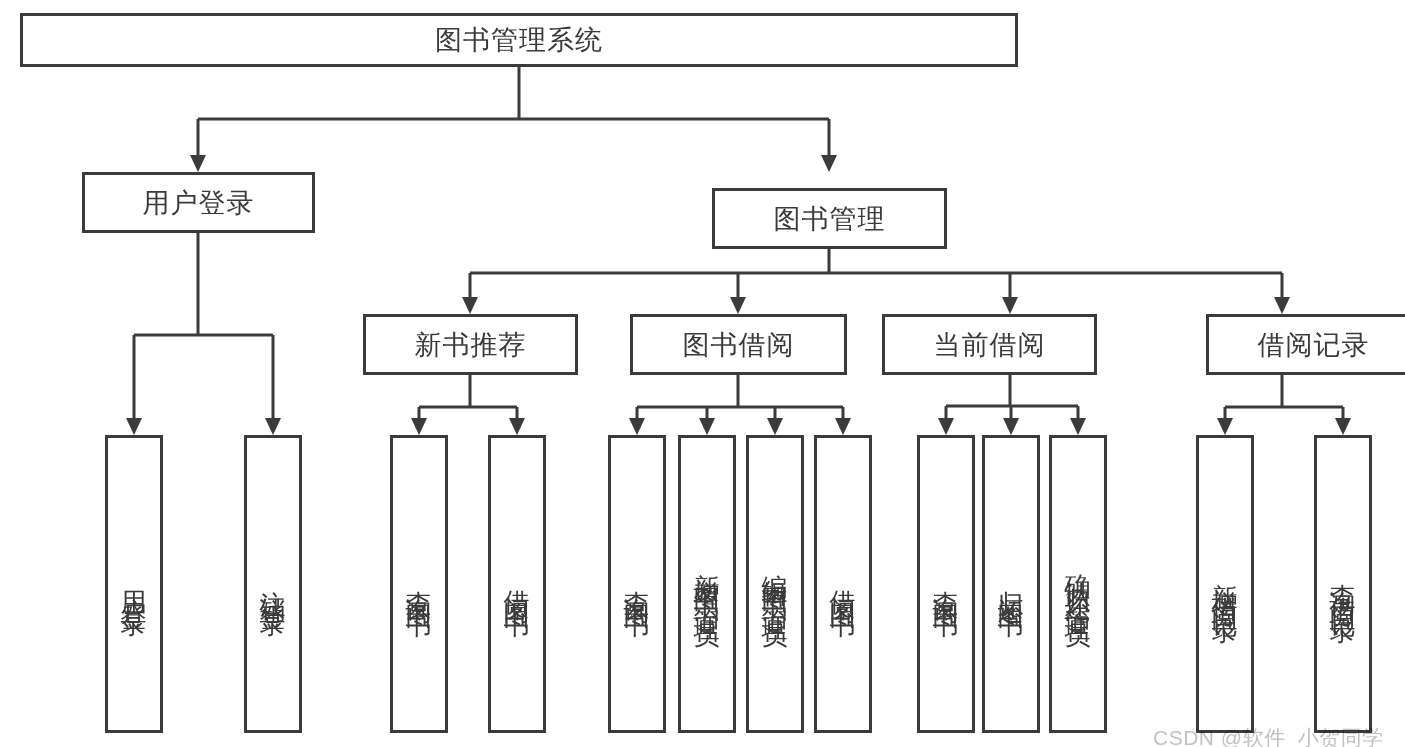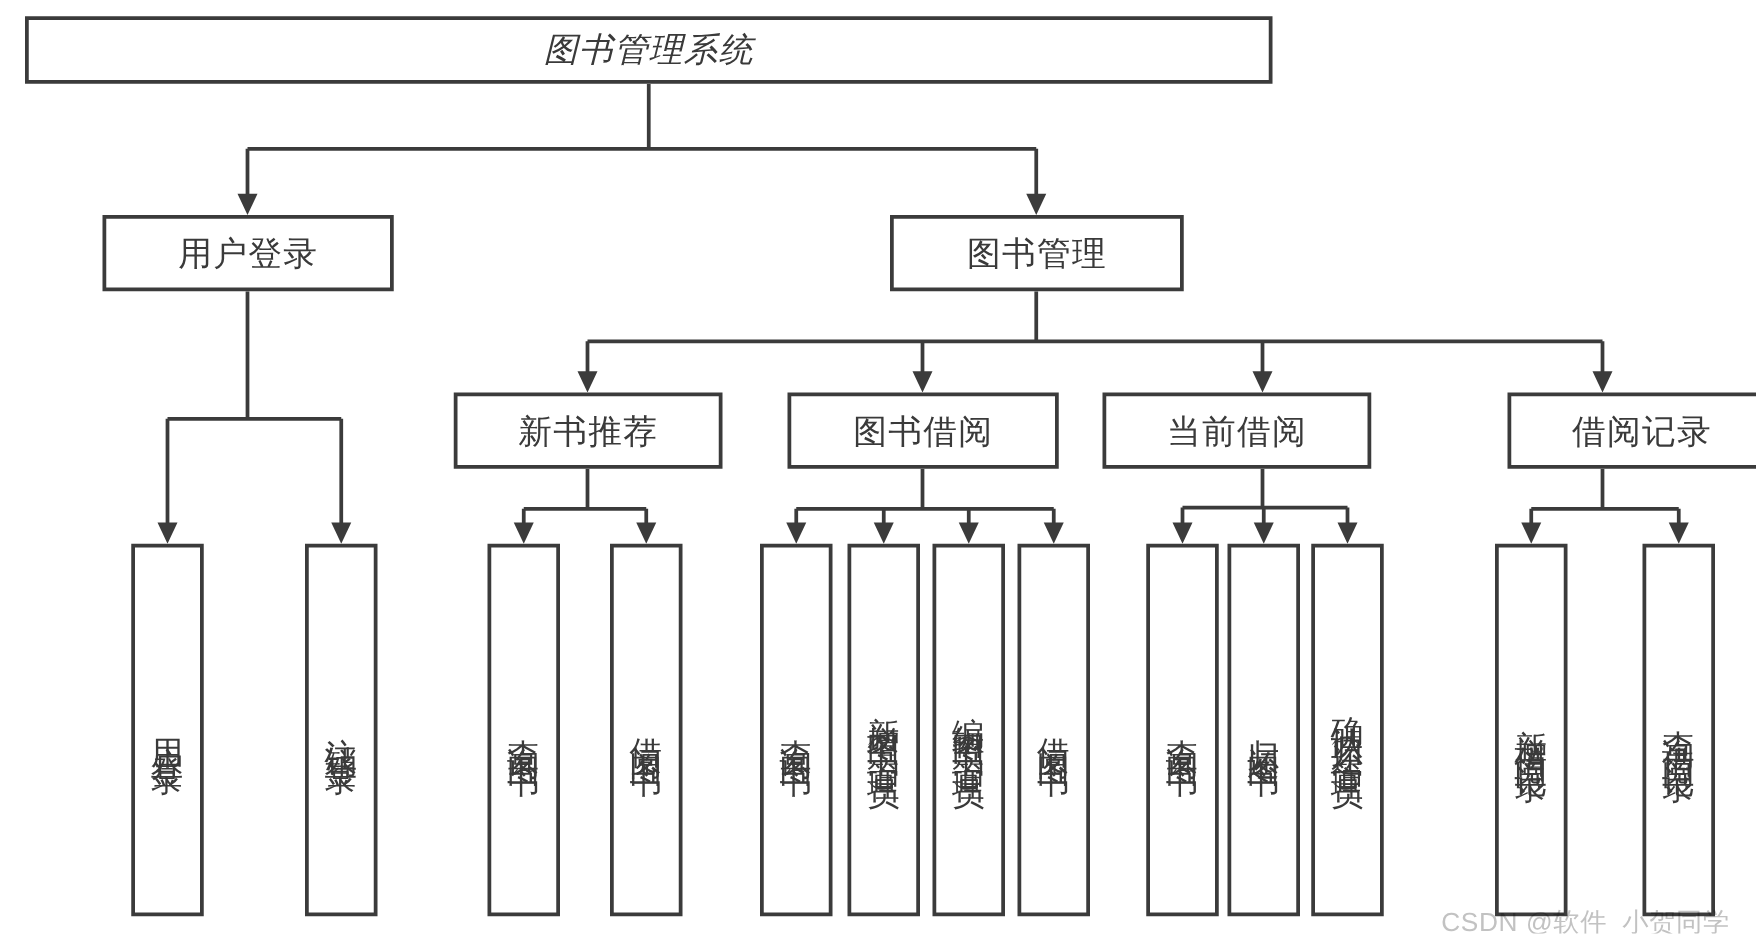--- a/index.html
+++ b/index.html
@@ -21,23 +21,23 @@
     position:absolute; box-sizing:border-box; top:435px; width:58px; height:298px;
     border:3px solid var(--line,#3b3b3b); background:#fff;
     display:flex; align-items:center; justify-content:center;
   }
   .vbox .vtext {
     writing-mode:vertical-rl; text-orientation:mixed;
     font-size:26px; line-height:1; letter-spacing:7px; color:var(--text,#3a3a3a);
     white-space:nowrap;
   }
   
-  .b-root   { left:20px;  top:13px;  width:998px; height:54px;font-style:italic; }
+  .b-root   { left:20px;  top:13px;  width:998px; height:54px; }
   .b-login  { left:82px;  top:172px; width:233px; }
-  .b-mgmt   { left:712px; top:172px; width:235px; }
+  .b-mgmt   { left:712px; top:188px; width:235px; }
   .b-newrec { left:363px; top:314px; width:215px; }
   .b-borrow { left:630px; top:314px; width:217px; }
   .b-cur    { left:882px; top:314px; width:215px; }
   .b-rec    { left:1175px;top:314px; width:215px;margin-left:31px; }
   
   .l1 { left:105px; }  .l2 { left:244px; }
   .l3 { left:390px; }  .l4 { left:488px; }
   .l5 { left:608px; }  .l6 { left:678px; }
   .l7 { left:746px; }  .l8 { left:814px; }
   .l9 { left:917px; }  .l10{ left:982px; }

